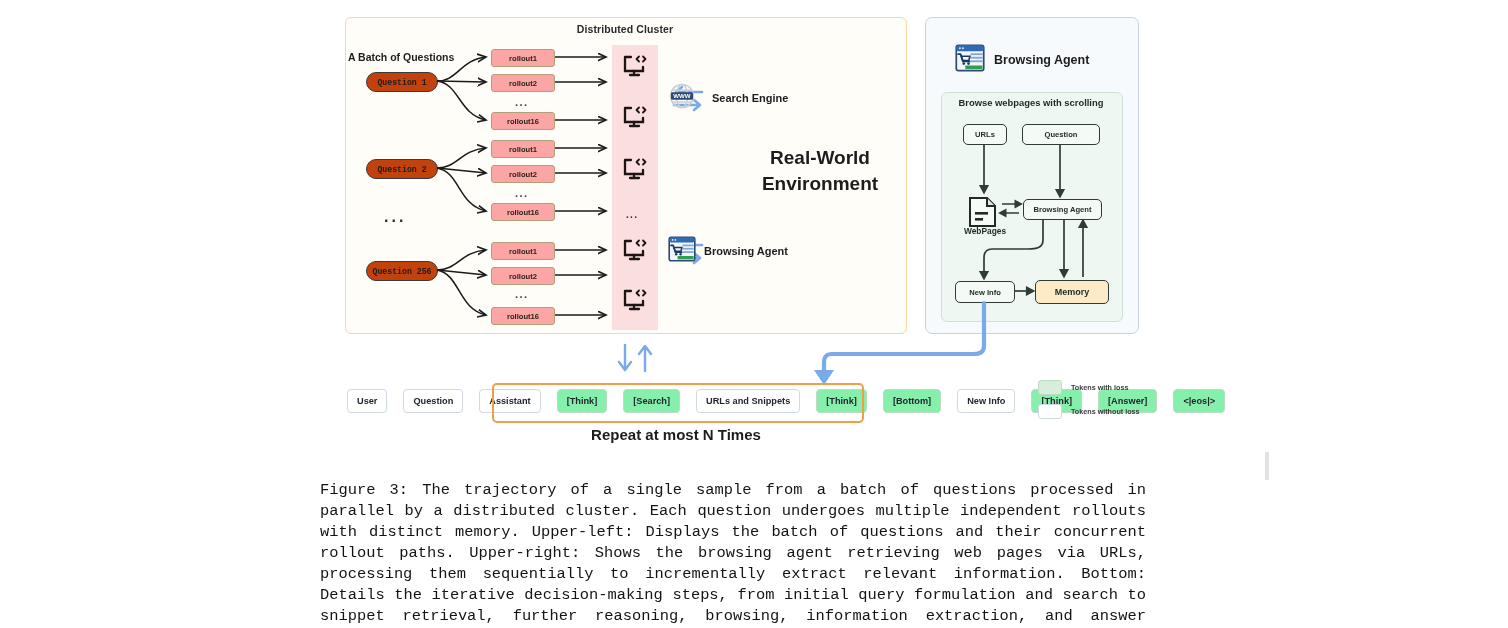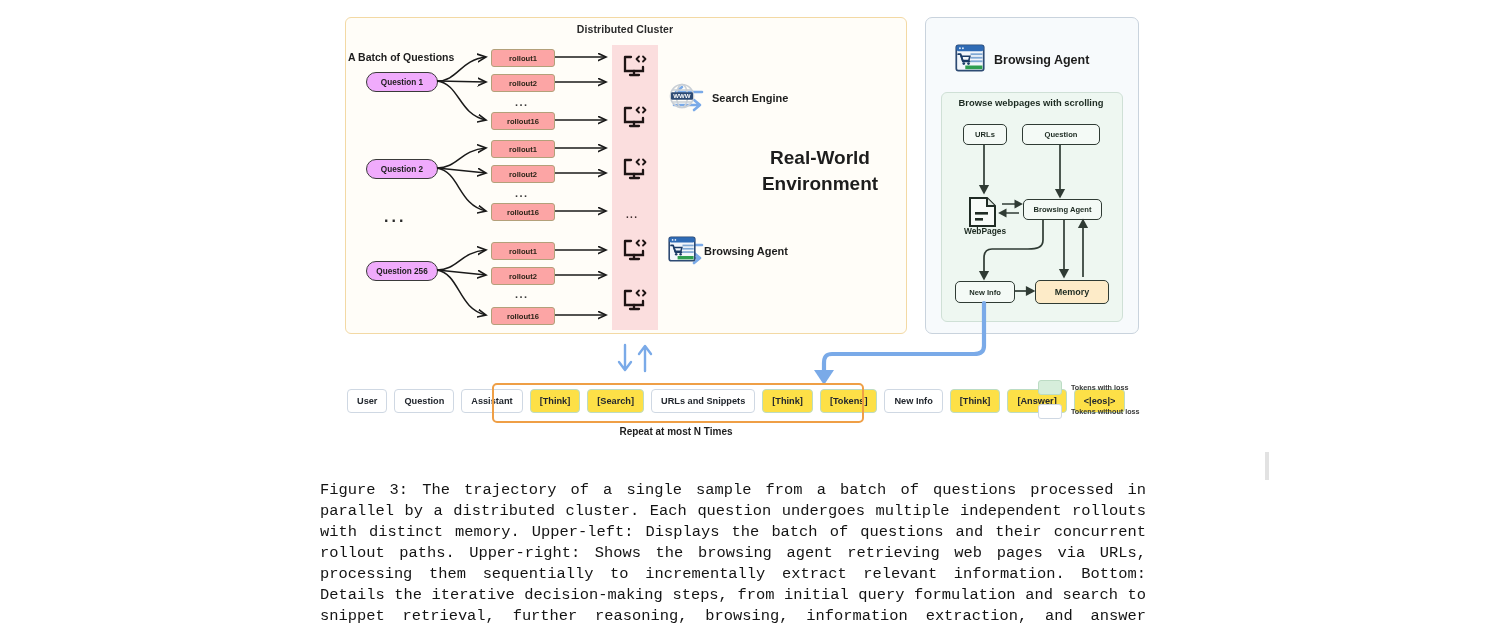--- a/index.html
+++ b/index.html
@@ -7,22 +7,22 @@
   .fig{position:absolute;left:0;top:0;width:1352px;height:628px;}
 
   
   #cluster-panel{position:absolute;left:345px;top:17px;width:560px;height:315px;
     border:1.5px solid #f3d9a4;border-radius:6px;background:#fffdf8;}
   #cluster-title{position:absolute;left:345px;top:23px;width:560px;text-align:center;
     font-size:10.5px;font-weight:bold;color:#2b2b2b;letter-spacing:.1px;}
   #batch-label{position:absolute;left:348px;top:51px;font-size:10.5px;font-weight:bold;color:#1d1d1d;}
 
   .qpill{position:absolute;height:18px;border:1.4px solid #3a3a3a;border-radius:10px;
-    background:#f0abfc;display:flex;align-items:center;justify-content:center;
-    font-size:8.2px;font-weight:bold;color:#1d1d1d;width:70px;}
+    background:#c2410c;display:flex;align-items:center;justify-content:center;
+    font-size:8.2px;font-weight:bold;color:#1d1d1d;width:70px;font-family:Liberation Mono, monospace;}
   .rbox{position:absolute;height:16px;width:62px;border:1.2px solid #b3a07a;border-radius:3px;
     background:#fca5a5;display:flex;align-items:center;justify-content:center;
     font-size:7.6px;font-weight:bold;color:#2c2418;}
   .dots{position:absolute;font-size:11px;font-weight:bold;color:#3a3a3a;letter-spacing:1.5px;line-height:1;}
   .bigdots{position:absolute;font-size:16px;font-weight:bold;color:#2b2b2b;letter-spacing:3px;line-height:1;}
 
   
   #machine-strip{position:absolute;left:612px;top:45px;width:46px;height:285px;background:#fbdede;}
   .mon{position:absolute;width:28px;height:26px;}
   .mon-dots{position:absolute;font-size:10px;font-weight:bold;color:#3d2d2d;letter-spacing:1.3px;}
@@ -45,29 +45,29 @@
     border:1.2px solid #cfe0d6;border-radius:6px;background:#eef7f1;}
   #inner-title{position:absolute;left:941px;top:97px;width:180px;text-align:center;
     font-size:9.4px;font-weight:bold;color:#1d2b22;}
   .nbox{position:absolute;border:1.4px solid #2f3b34;border-radius:5px;background:#f4faf6;
     display:flex;align-items:center;justify-content:center;font-size:7.6px;font-weight:bold;color:#1d2b22;}
   .nbox.mem{background:#fdebc8;border-color:#2f3b34;font-size:9px;}
   #webpages-label{position:absolute;left:955px;top:226px;width:60px;text-align:center;
     font-size:8.4px;font-weight:bold;color:#1d2b22;}
 
   
-  #token-row{position:absolute;left:347px;top:389px;display:flex;align-items:center;gap:7px;}
+  #token-row{position:absolute;left:347px;top:389px;display:flex;align-items:center;gap:16px;}
   .tok{height:24px;border:1.1px solid #cfd8e3;border-radius:4px;background:#ffffff;
     display:flex;align-items:center;justify-content:center;padding:0 9px;
     font-size:9.2px;font-weight:bold;color:#22272e;white-space:nowrap;box-sizing:border-box;}
-  .tok.loss{background:#fde047;border-color:#bcdcc4;}
+  .tok.loss{background:#86efac;border-color:#bcdcc4;}
   #repeat-frame{position:absolute;left:492px;top:383px;width:368px;height:36px;
     border:2.2px solid #ef9f46;border-radius:5px;pointer-events:none;}
   #repeat-label{position:absolute;left:492px;top:426px;width:368px;text-align:center;
-    font-size:10px;font-weight:bold;color:#1d1d1d;}
+    font-size:15px;font-weight:bold;color:#1d1d1d;}
 
   
   #legend{position:absolute;left:1038px;top:380px;}
   .lg{display:flex;align-items:center;gap:9px;margin-bottom:9px;}
   .lgsw{width:22px;height:13px;border-radius:3px;border:1px solid #cfd8e3;background:#fff;}
   .lgsw.loss{background:#d6eedb;border-color:#bcdcc4;}
   .lgtx{font-size:7.2px;font-weight:bold;color:#3a3a3a;white-space:nowrap;}
 
   
   #caption{position:absolute;left:320px;top:480px;width:826px;
@@ -309,21 +309,21 @@
   </div>
 
   <div id="token-row">
     <div class="tok">User</div>
     <div class="tok">Question</div>
     <div class="tok">Assistant</div>
     <div class="tok loss">[Think]</div>
     <div class="tok loss">[Search]</div>
     <div class="tok">URLs and Snippets</div>
     <div class="tok loss">[Think]</div>
-    <div class="tok loss">[Tokens]</div>
+    <div class="tok loss">[Bottom]</div>
     <div class="tok">New Info</div>
     <div class="tok loss">[Think]</div>
     <div class="tok loss">[Answer]</div>
     <div class="tok loss">&lt;|eos|&gt;</div>
   </div>
   <div id="repeat-frame"></div>
   <div id="repeat-label">Repeat at most N Times</div>
 
   <div id="legend">
     <div class="lg">

